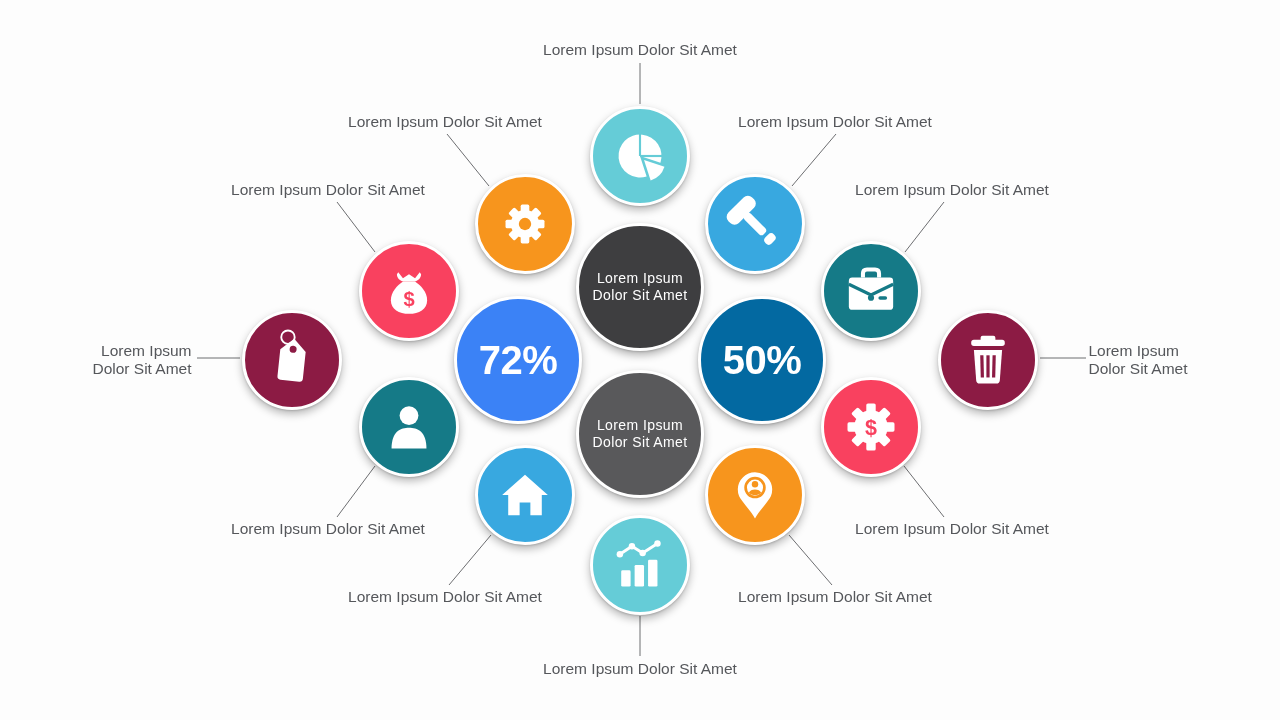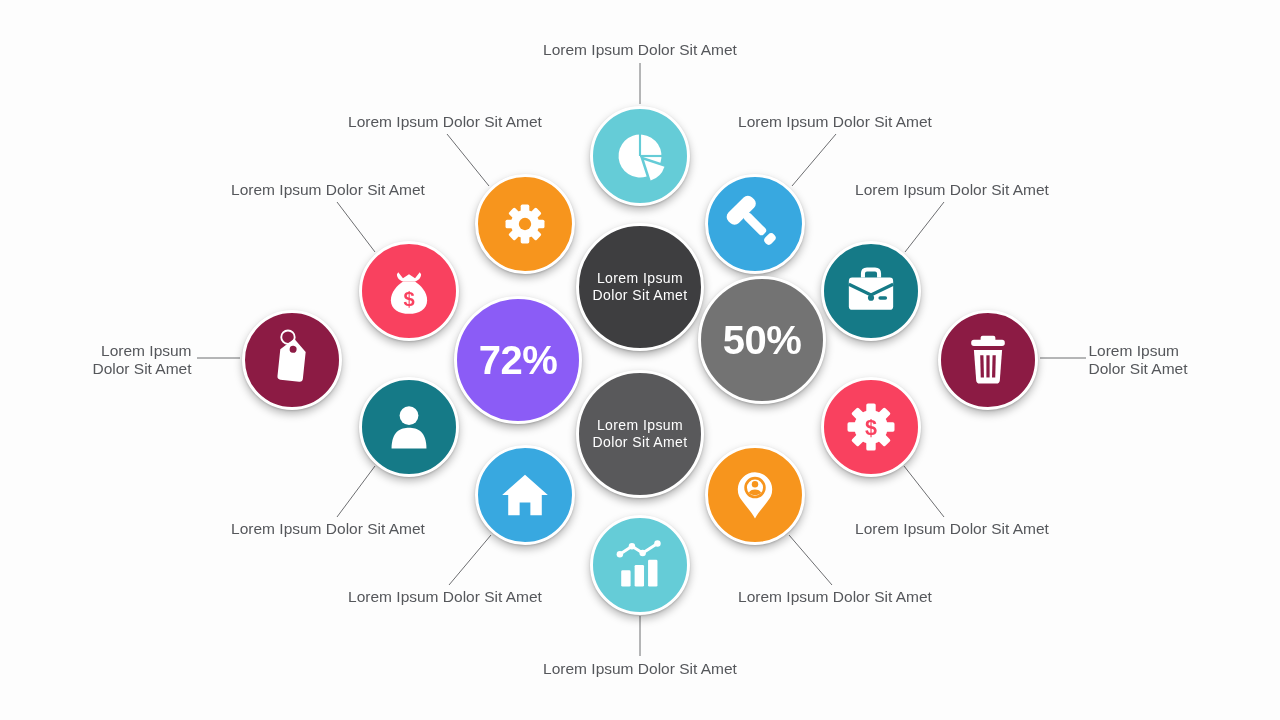--- a/index.html
+++ b/index.html
@@ -181,24 +181,24 @@
         <rect x="-3.2" y="-7" width="6.4" height="20" rx="2.5"></rect>
         <rect x="-4.5" y="15.5" width="9" height="6.5" rx="3"></rect>
       </g>
     </svg>
   </div>
 
   <div class="big" style="left: 640px; top: 287px; background: rgb(62, 62, 64); --c: #3E3E40;">
     <span class="big-text">Lorem Ipsum
 Dolor Sit Amet</span>
   </div>
-  <div class="big" style="left: 518px; top: 360px; background: #8b5cf6; --c: #59595B;">
+  <div class="big" style="left: 518px; top: 360px; background: #3b82f6; --c: #59595B;">
     <span class="big-pct">72%</span>
   </div>
-  <div class="big" style="left: 762px; top: 340px; background: #737373; --c: #3E3E40;">
+  <div class="big" style="left: 762px; top: 360px; background: #0369a1; --c: #3E3E40;">
     <span class="big-pct">50%</span>
   </div>
   <div class="big" style="left: 640px; top: 434px; background: rgb(89, 89, 91); --c: #59595B;">
     <span class="big-text">Lorem Ipsum
 Dolor Sit Amet</span>
   </div>
 
   <div class="label" style="left: 640px; top: 50px; text-align: center;">Lorem Ipsum Dolor Sit Amet</div>
   <div class="label" style="left: 445px; top: 122px; text-align: center;">Lorem Ipsum Dolor Sit Amet</div>
   <div class="label" style="left: 835px; top: 122px; text-align: center;">Lorem Ipsum Dolor Sit Amet</div>

